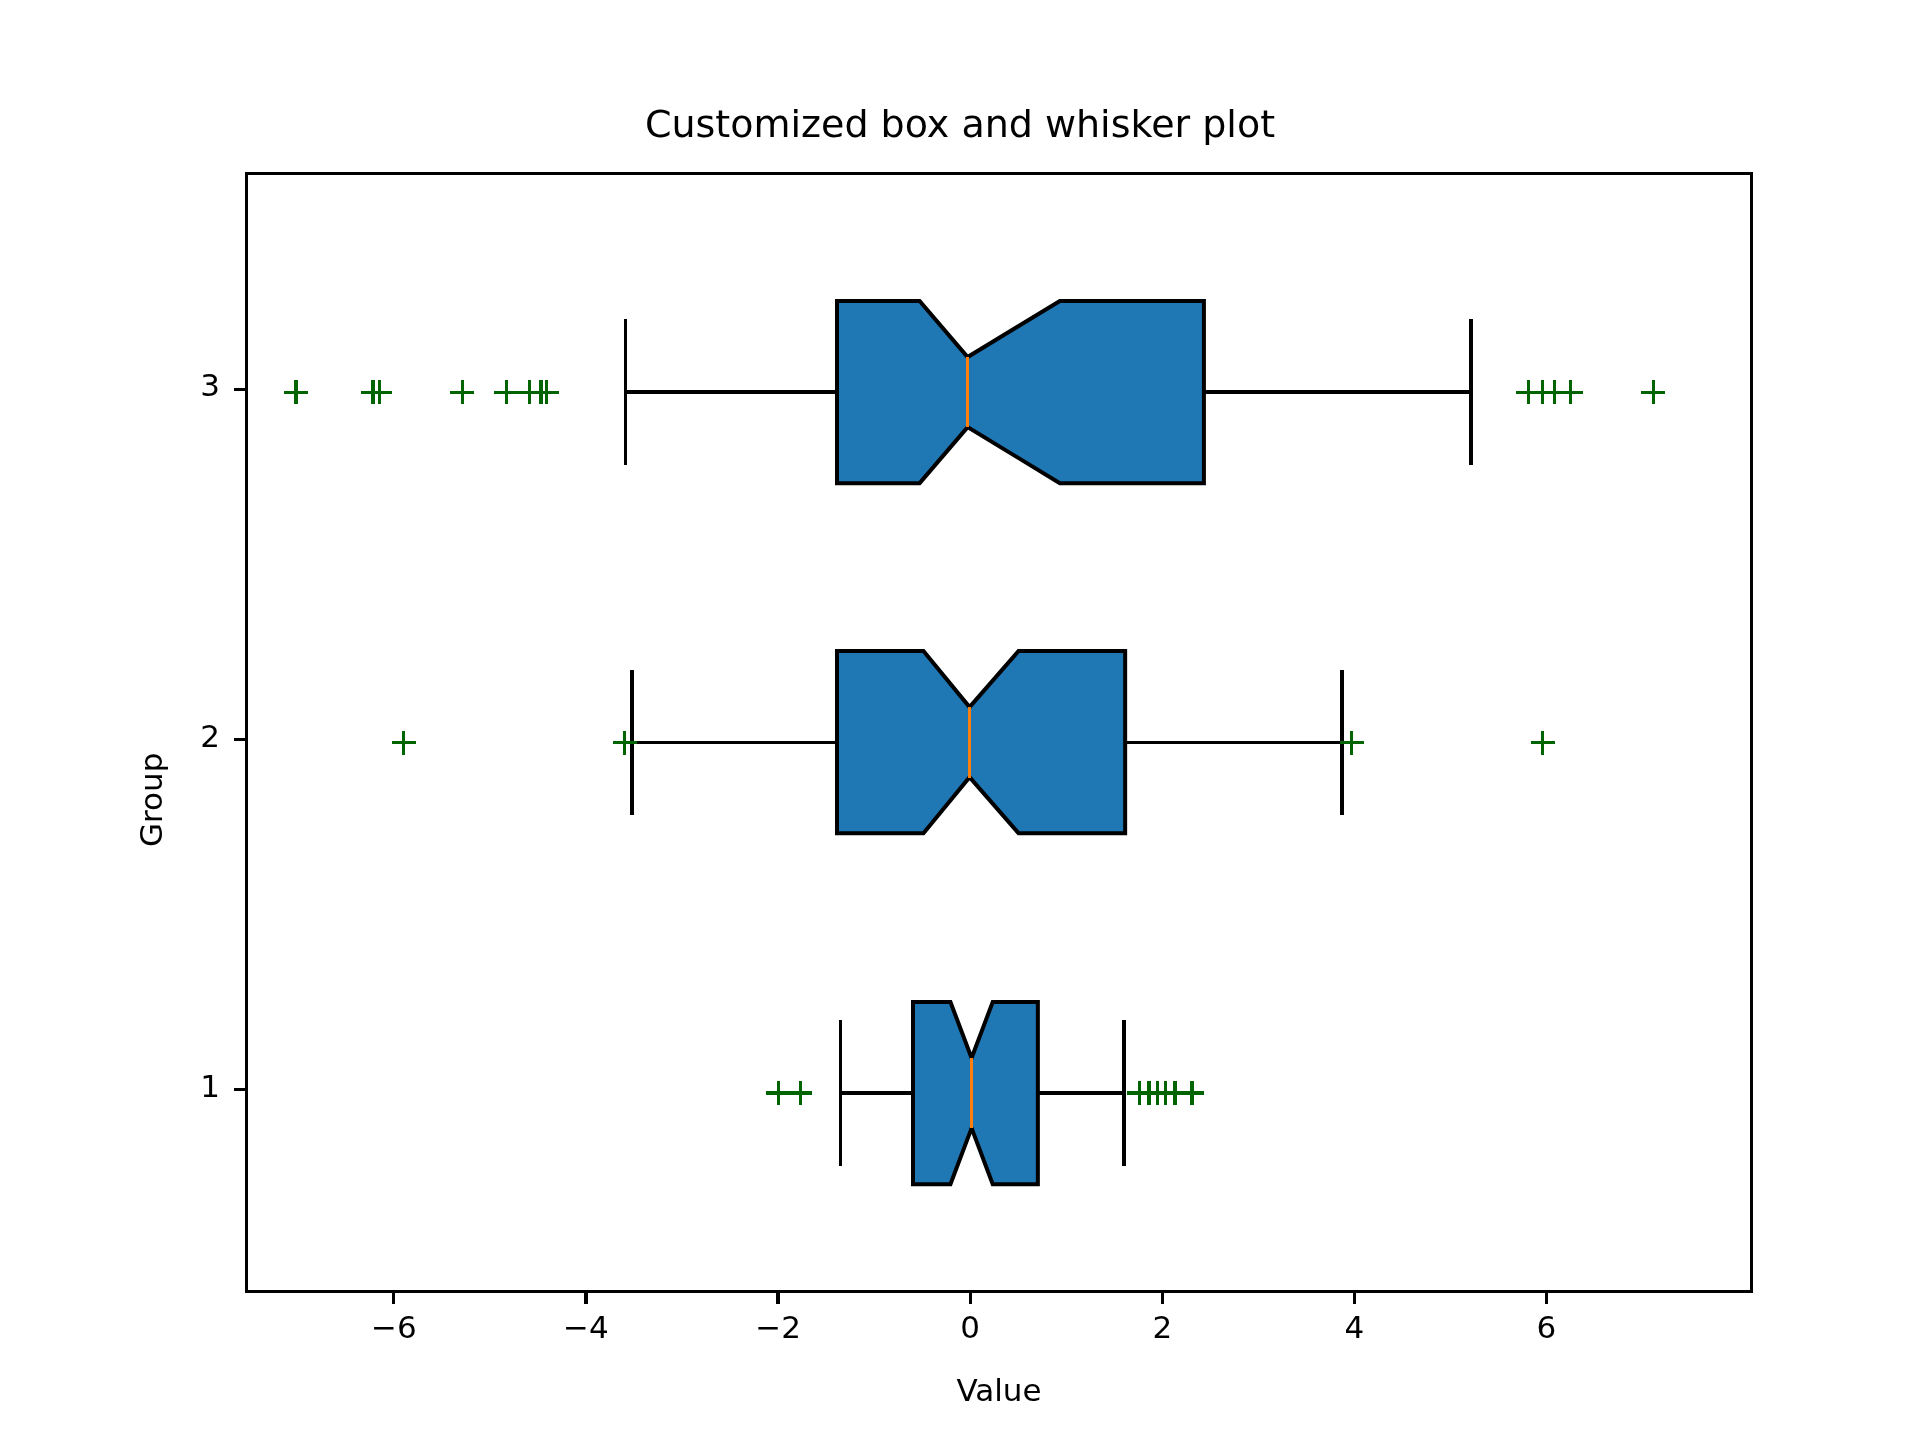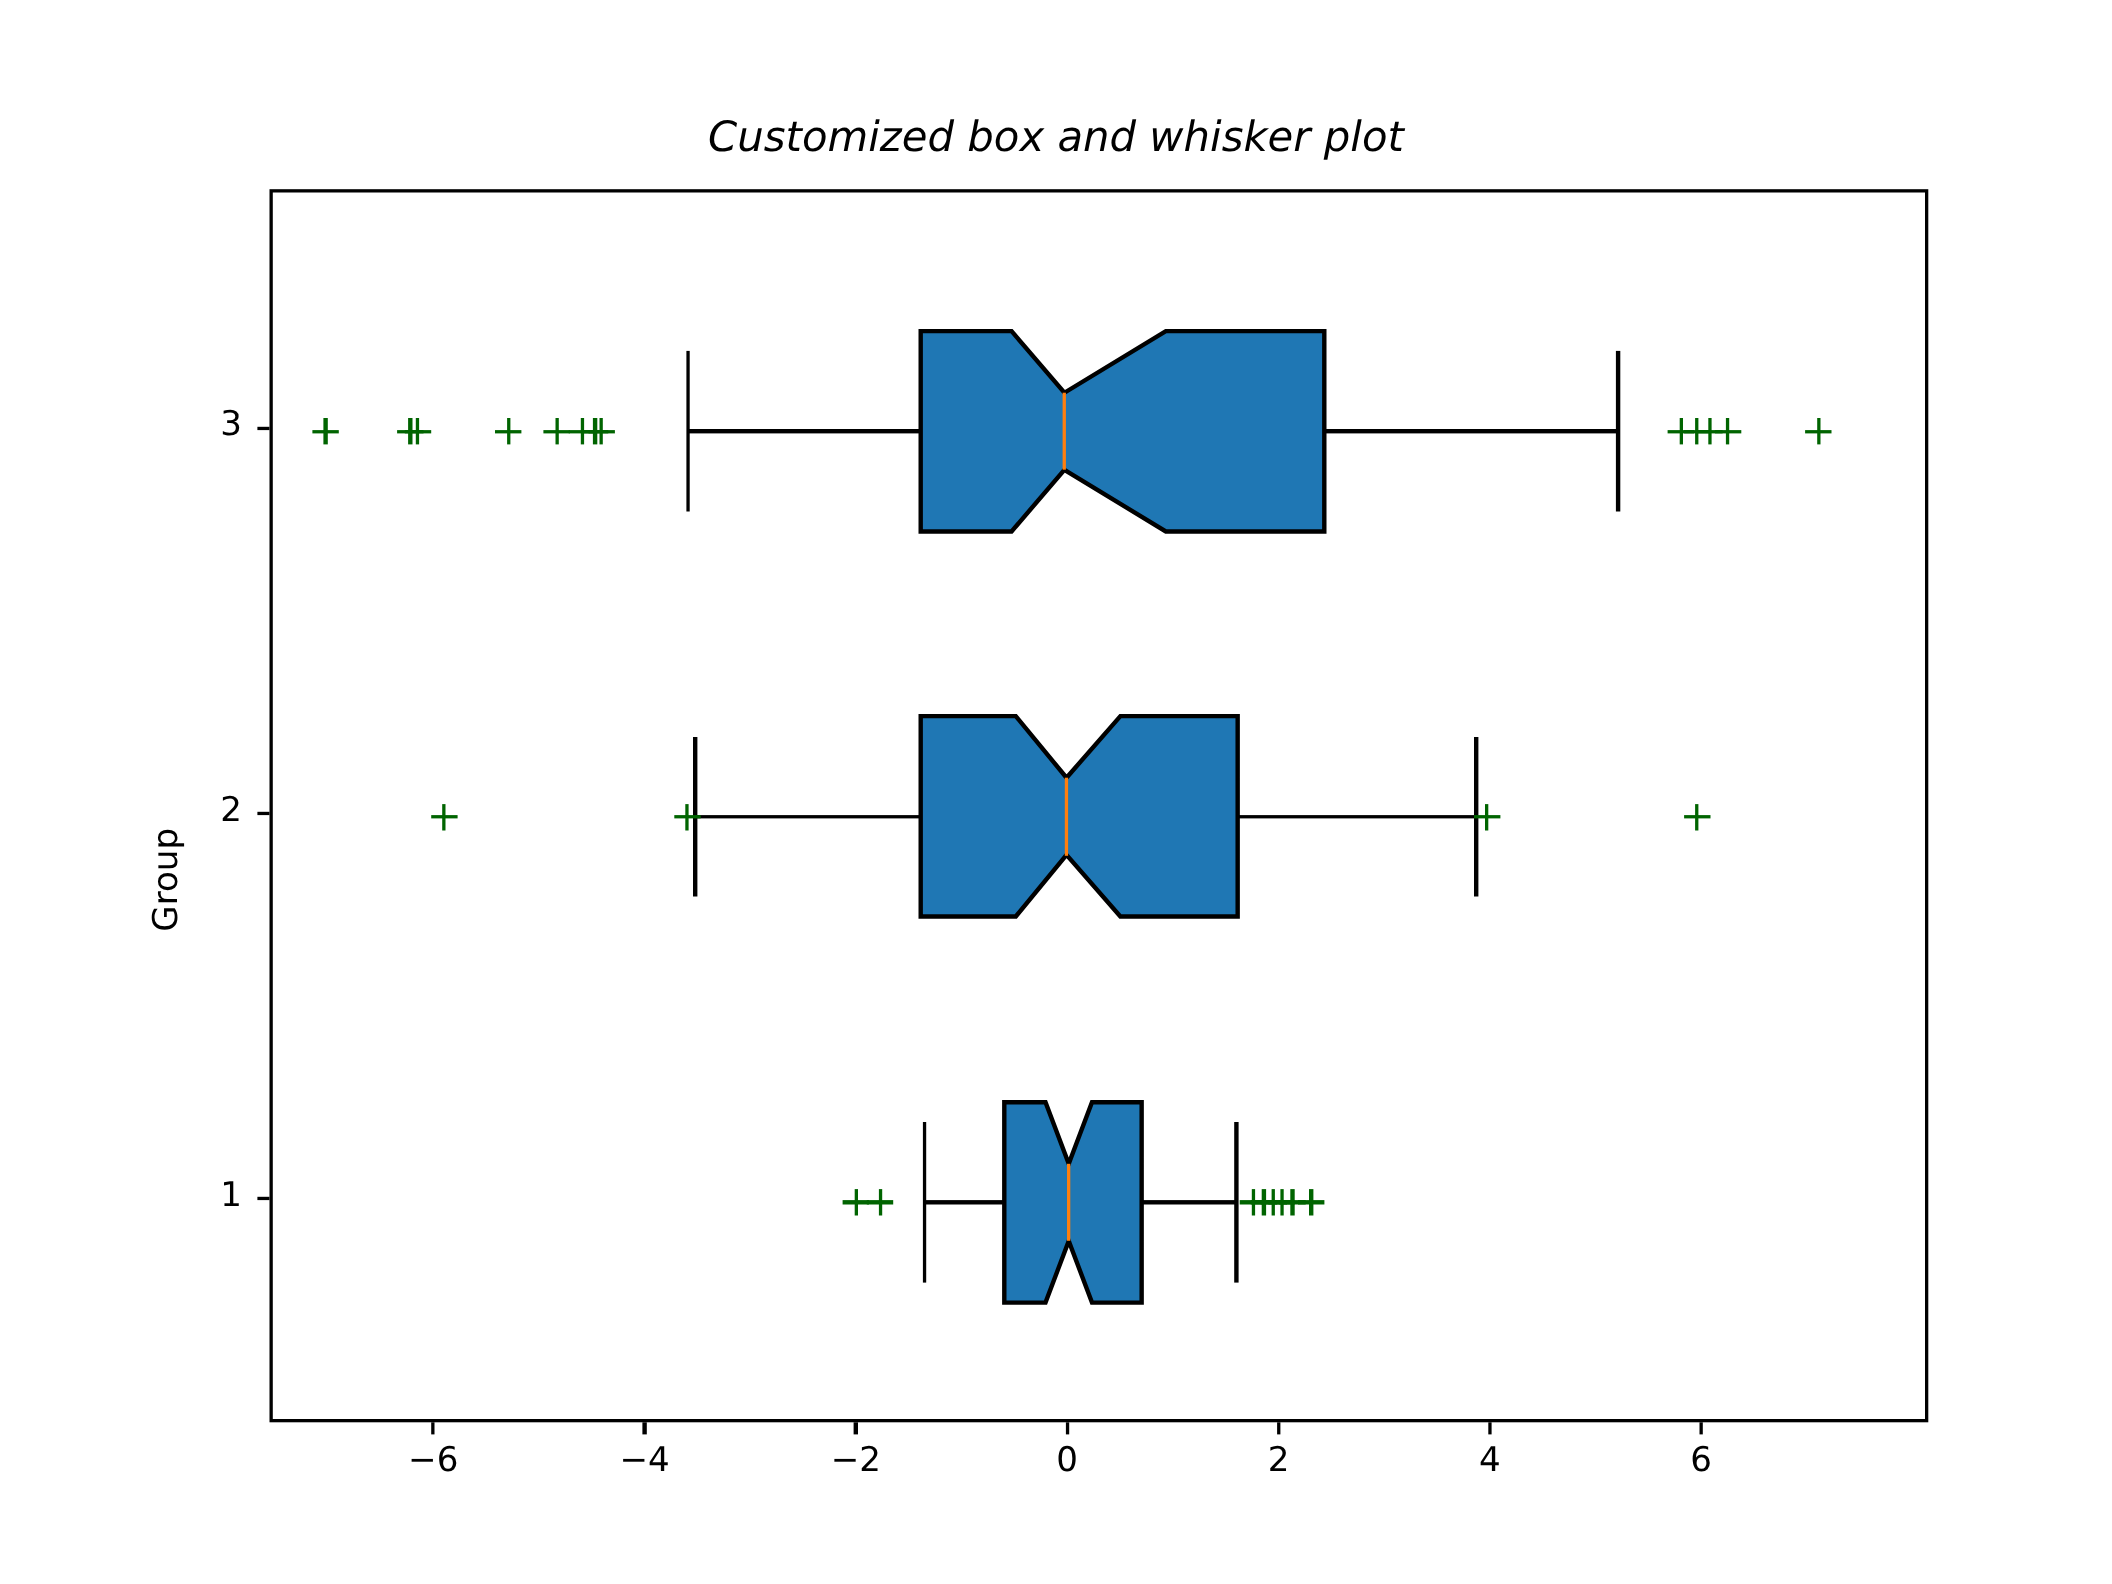--- a/index.html
+++ b/index.html
@@ -13,21 +13,21 @@
     width:1508px; height:1121px;
     border:3.2px solid #000000;
     box-sizing:border-box;
     background:#ffffff;
   }
   #plotarea{position:absolute;inset:0;overflow:visible;}
 
   
   #title{
     position:absolute; left:0; top:102px; width:1920px;
-    text-align:center; font-size:38px; color:#000000; letter-spacing:0px;font-style:italic;
+    text-align:center; font-size:38px; color:#000000; letter-spacing:0px;
   }
 
   
   #xlabel{
     position:absolute; left:245px; top:1372px; width:1508px;
     text-align:center; font-size:31px; color:#000000;
   }
   #ylabel{
     position:absolute; left:0px; top:0px; font-size:31px; color:#000000;
     transform-origin:0 0;
@@ -196,20 +196,21 @@
             <div class="v" style="top: -12px; left: -1.7px; height: 24px; background: rgb(0, 100, 0);"></div>
           </div>
           <div class="flier" style="left: 1405.23px; top: 217.194px; color: rgb(0, 100, 0);">
             <div class="h" style="left: -12px; top: -1.7px; width: 24px; background: rgb(0, 100, 0);"></div>
             <div class="v" style="top: -12px; left: -1.7px; height: 24px; background: rgb(0, 100, 0);"></div>
           </div>
         </div>
       </div>
   </div>
 
+  <div id="xlabel">Value</div>
   <div id="ylabel">Group</div>
 
   <div id="xticks-layer">
       <div class="xtick" style="left: 393.879px;">
         <div class="mark"></div>
         <div class="lbl">−6</div>
       </div>
       <div class="xtick" style="left: 585.981px;">
         <div class="mark"></div>
         <div class="lbl">−4</div>

